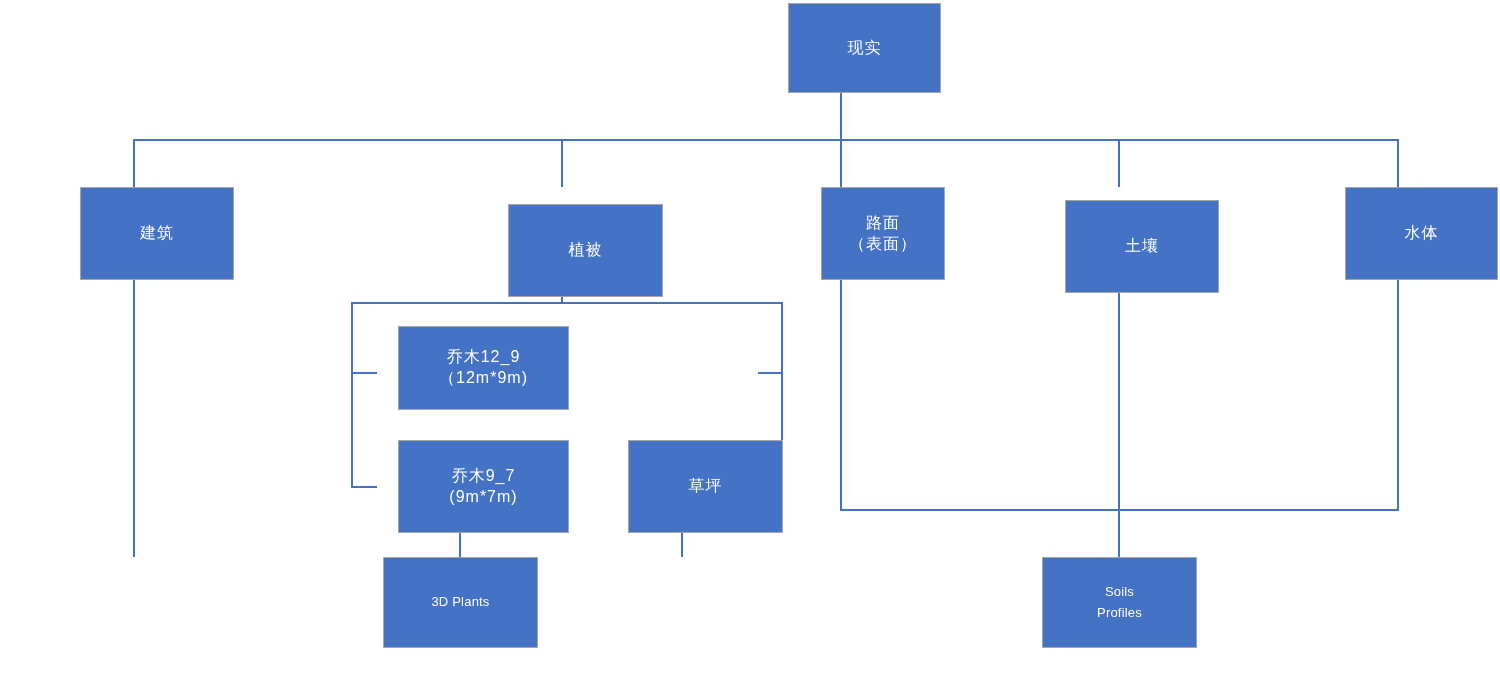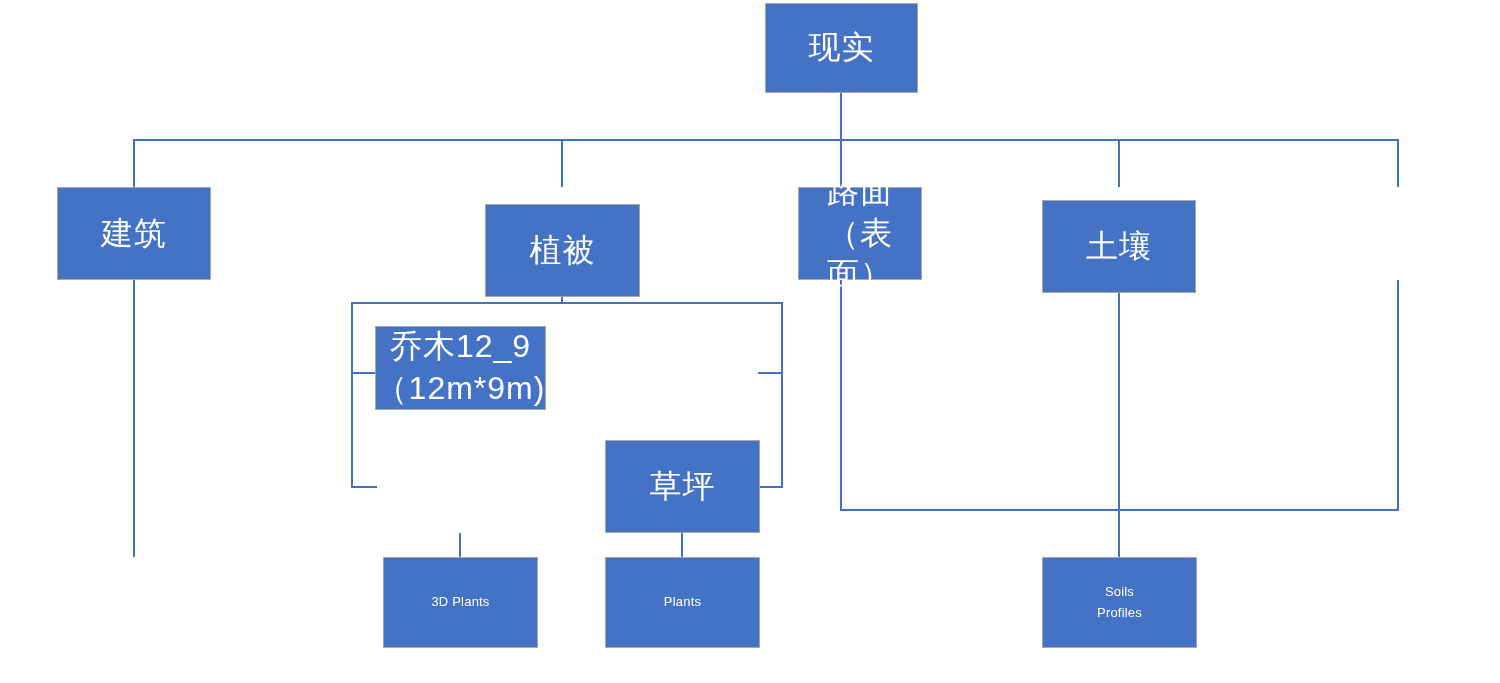--- a/index.html
+++ b/index.html
@@ -22,23 +22,24 @@
     border: 1.5px solid var(--node-border, #A6A6A6);
     color: var(--node-text, #FFFFFF);
     display: flex;
     align-items: center;
     justify-content: center;
     text-align: center;
     white-space: pre-line;
     z-index: 2;
   }
   .node.zh {
-    font-size: 32px;
+    font-size: 16px;
     line-height: 1.3;
     letter-spacing: 1px;
+    margin-left: 23px;
   }
   .node.en {
     font-size: 13px;
     line-height: 1.55;
     letter-spacing: 0.2px;
   }
   .connector {
     position: absolute;
     background: var(--connector, #4472C4);
     z-index: 1;
@@ -96,39 +97,43 @@
 
   <div class="node zh" style="left:798px; top:187px; width:124px; height:93px">
     <span>路面
 （表面）</span>
   </div>
 
   <div class="node zh" style="left:1042px; top:200px; width:154px; height:93px">
     <span>土壤</span>
   </div>
 
+  <div class="node zh" style="left:1322px; top:187px; width:153px; height:93px">
+    <span>水体</span>
+  </div>
 
   <div class="node zh" style="left:375px; top:326px; width:171px; height:84px">
     <span>乔木12_9
 （12m*9m)</span>
   </div>
 
 
+  <div class="node zh" style="left:375px; top:440px; width:171px; height:93px">
+    <span>乔木9_7
+(9m*7m)</span>
+  </div>
 
   <div class="node zh" style="left:605px; top:440px; width:155px; height:93px">
     <span>草坪</span>
   </div>
 
 
   <div class="node en" style="left:383px; top:557px; width:155px; height:91px">
     <span>3D Plants</span>
   </div>
 
-  <div class="node en" style="left:605px; top:557px; width:155px; height:91px">
-    <span>Plants</span>
-  </div>
 
   <div class="node en" style="left:1042px; top:557px; width:155px; height:91px">
     <span>Soils
 Profiles</span>
   </div>
 
 </div>
 
 </body></html>

